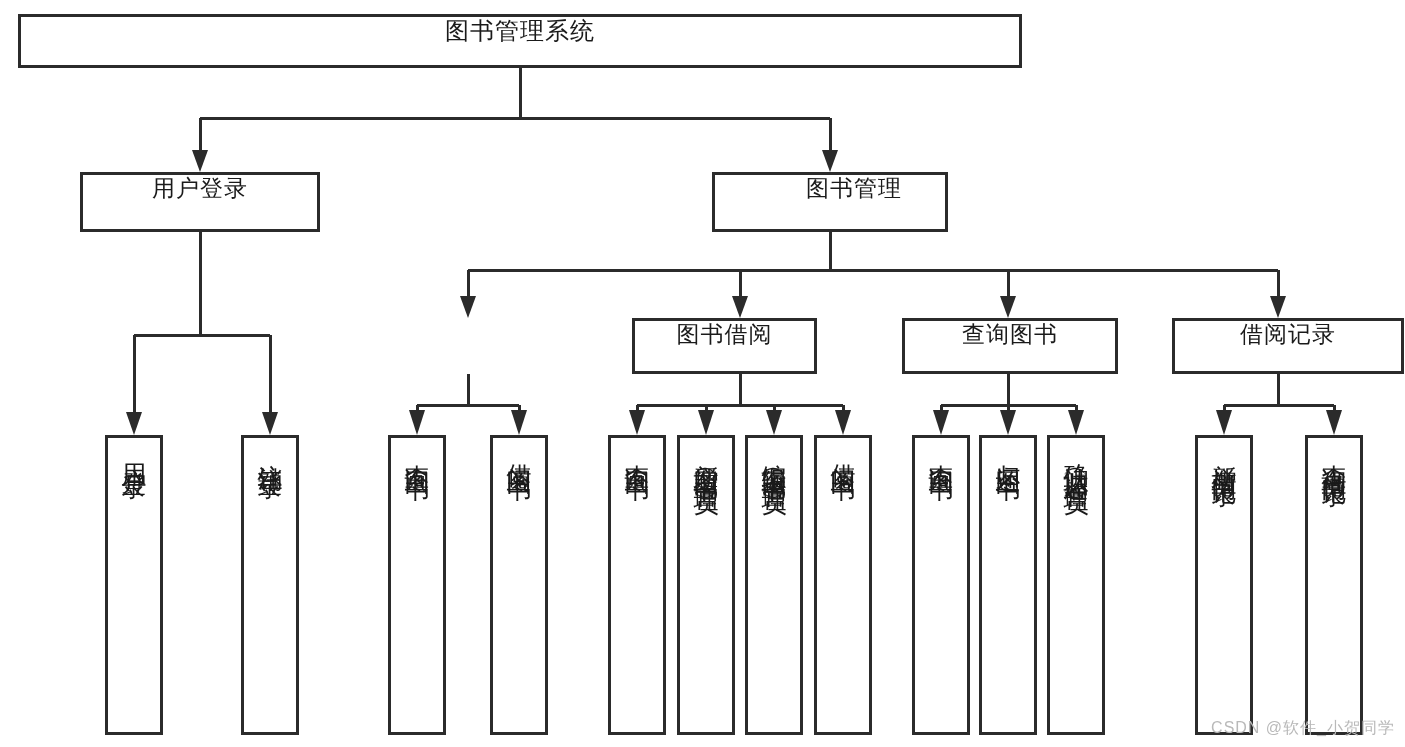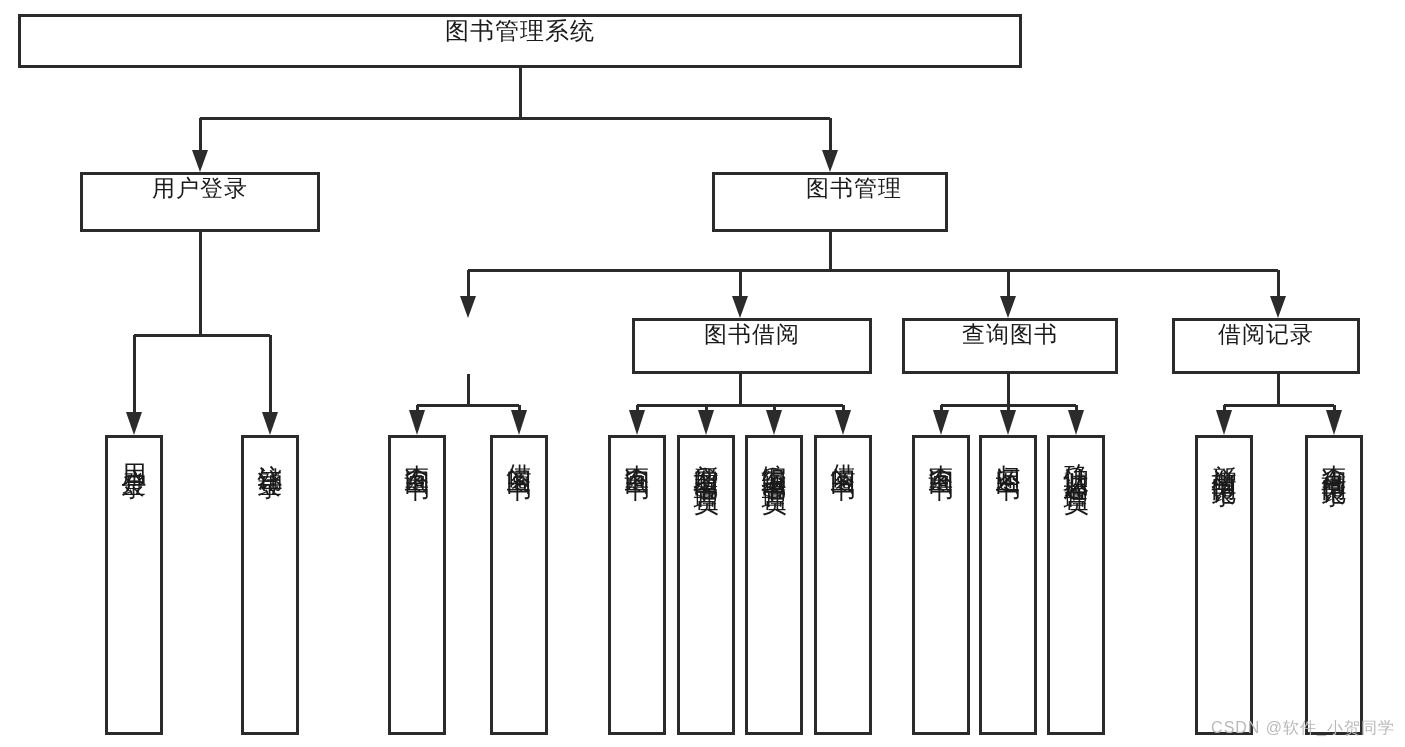--- a/index.html
+++ b/index.html
@@ -150,27 +150,27 @@
     <span class="label">图书管理系统</span>
   </div>
 
   <div class="node lvl2" style="left:80px;top:172px;width:240px;height:60px;">
     <span class="label">用户登录</span>
   </div>
   <div class="node lvl2" style="left:712px;top:172px;width:236px;height:60px;padding-left:48px;">
     <span class="label">图书管理</span>
   </div>
 
-  <div class="node lvl3" style="left:632px;top:318px;width:240px;height:56px;">
+  <div class="node lvl3" style="left:632px;top:318px;width:185px;height:56px;">
     <span class="label">图书借阅</span>
   </div>
   <div class="node lvl3" style="left:902px;top:318px;width:216px;height:56px;">
     <span class="label">查询图书</span>
   </div>
-  <div class="node lvl3" style="left:1172px;top:318px;width:188px;height:56px;">
+  <div class="node lvl3" style="left:1172px;top:318px;width:232px;height:56px;">
     <span class="label">借阅记录</span>
   </div>
 
   <div class="node leaf" style="left:105px;top:435px;width:58px;height:300px;">
     <span class="label">用户登录</span>
   </div>
   <div class="node leaf" style="left:241px;top:435px;width:58px;height:300px;">
     <span class="label">注销登录</span>
   </div>
 

